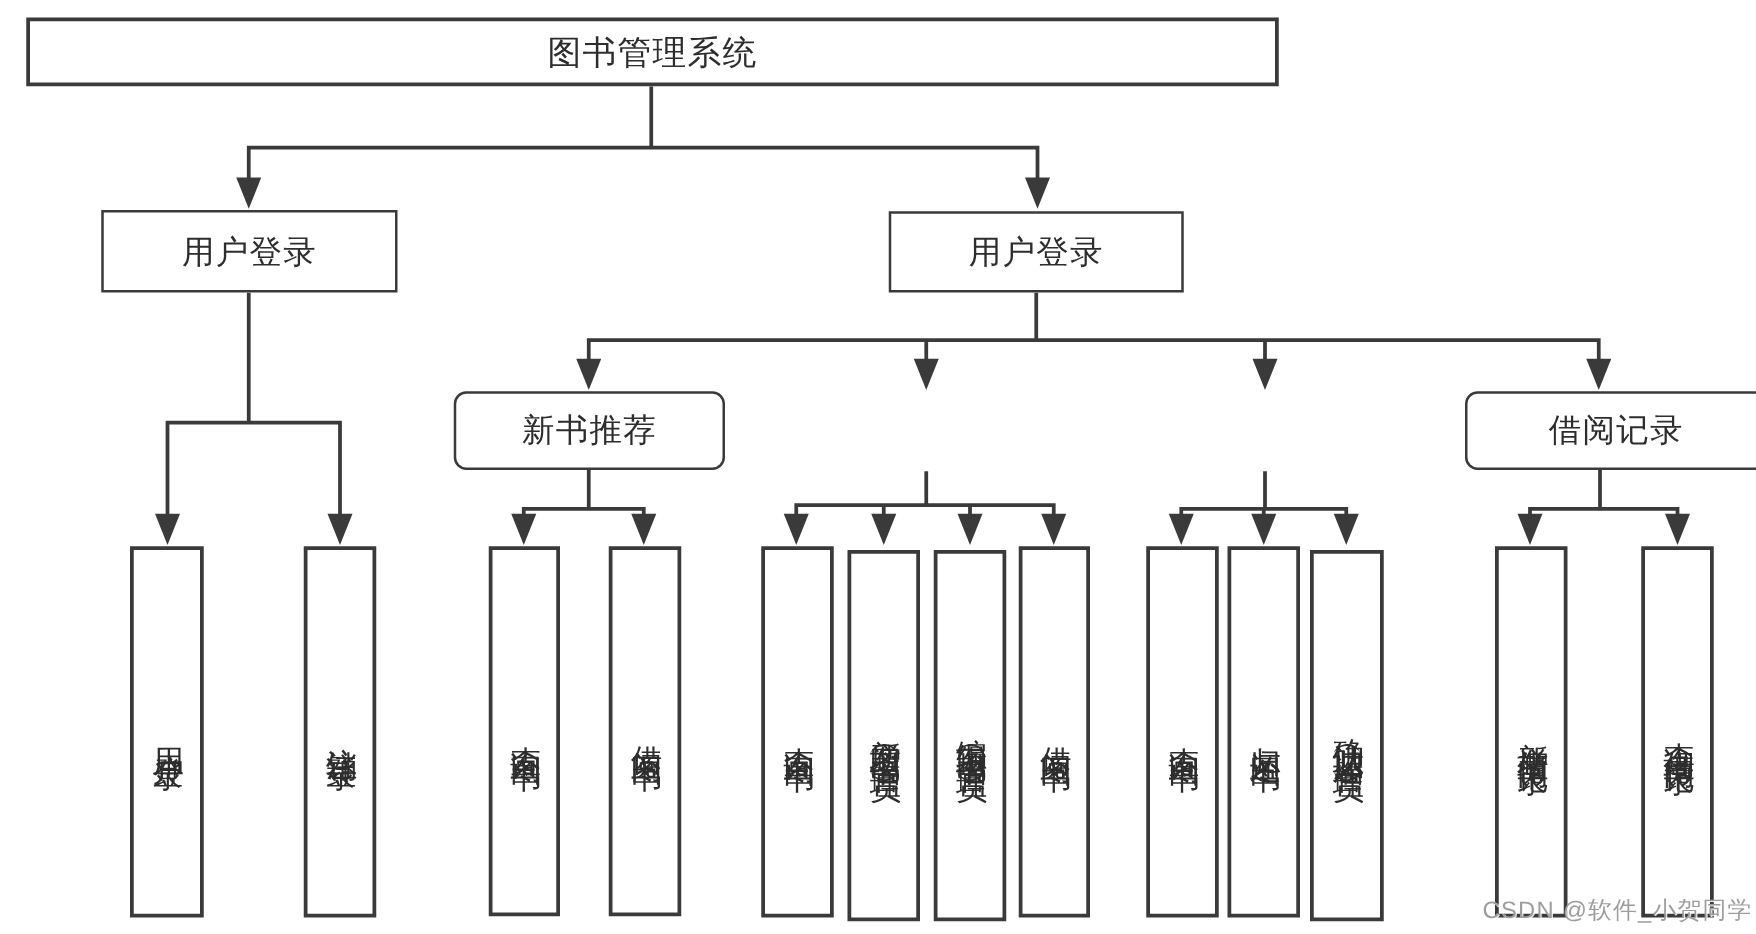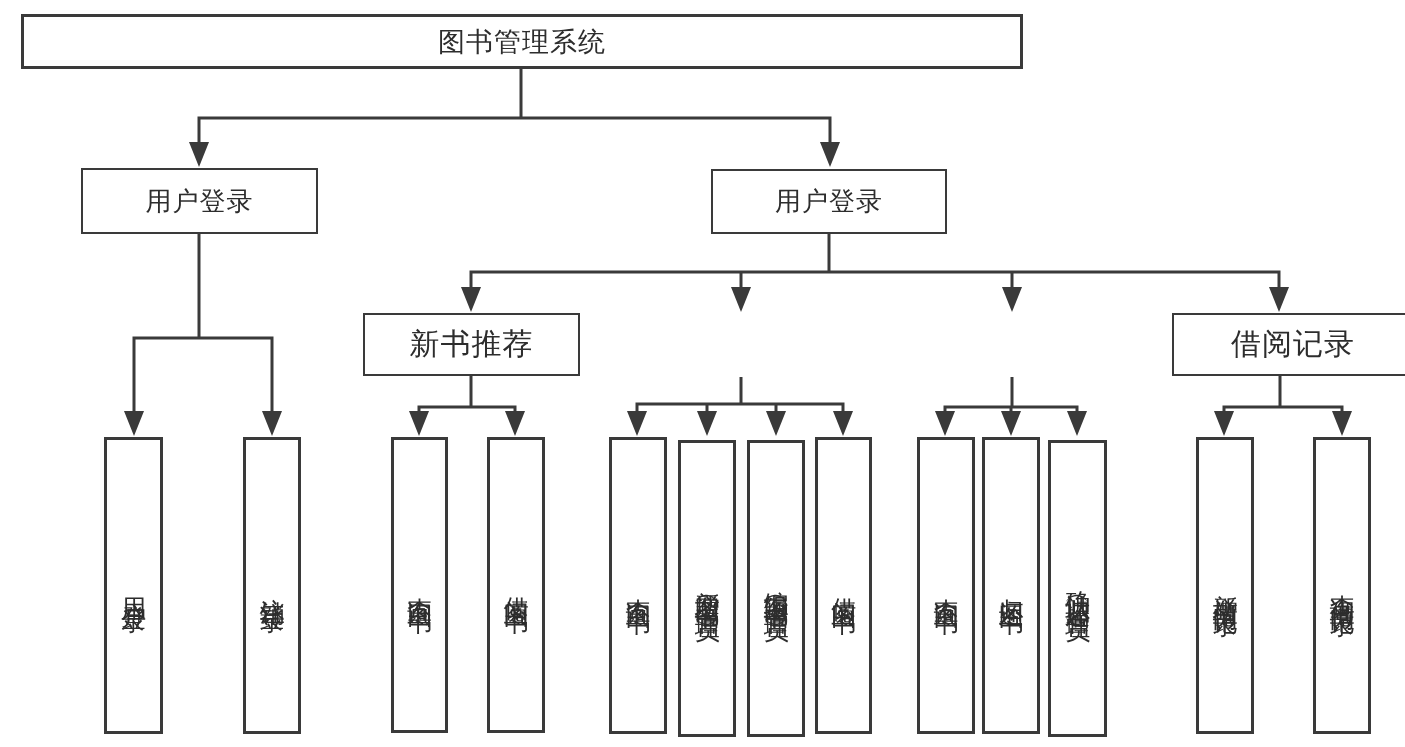--- a/index.html
+++ b/index.html
@@ -25,21 +25,21 @@
     position: absolute;
     box-sizing: border-box;
     background: #ffffff;
     border: 2px solid var(--line);
     display: flex;
     align-items: center;
     justify-content: center;
   }
   .root  { border-width: 3px; font-size: 27px; letter-spacing: 1px; }
   .lvl2  { font-size: 26px; letter-spacing: 1px; }
-  .lvl3  { font-size: 30px; letter-spacing: 1px; }
+  .lvl3  { font-size: 26px; letter-spacing: 1px; border-radius: 10px; }
   .leaf  { border-width: 3px; font-size: 25px; }
   .vlabel {
     writing-mode: vertical-rl;
     text-orientation: mixed;
     letter-spacing: 4px;
     line-height: 1.1;
     white-space: nowrap;
   }
   .watermark {
     position: absolute;
@@ -149,14 +149,15 @@
     <span class="vlabel">确认归还（管理员）</span>
   </div>
 
   <div class="box leaf" style="left:1196px; top:437px; width:58px; height:297px;">
     <span class="vlabel">新增借阅记录</span>
   </div>
   <div class="box leaf" style="left:1313px; top:437px; width:58px; height:297px;">
     <span class="vlabel">查询借阅记录</span>
   </div>
 
+  <div class="watermark">CSDN @软件_小贺同学</div>
 
 </div>
 
 </body></html>

